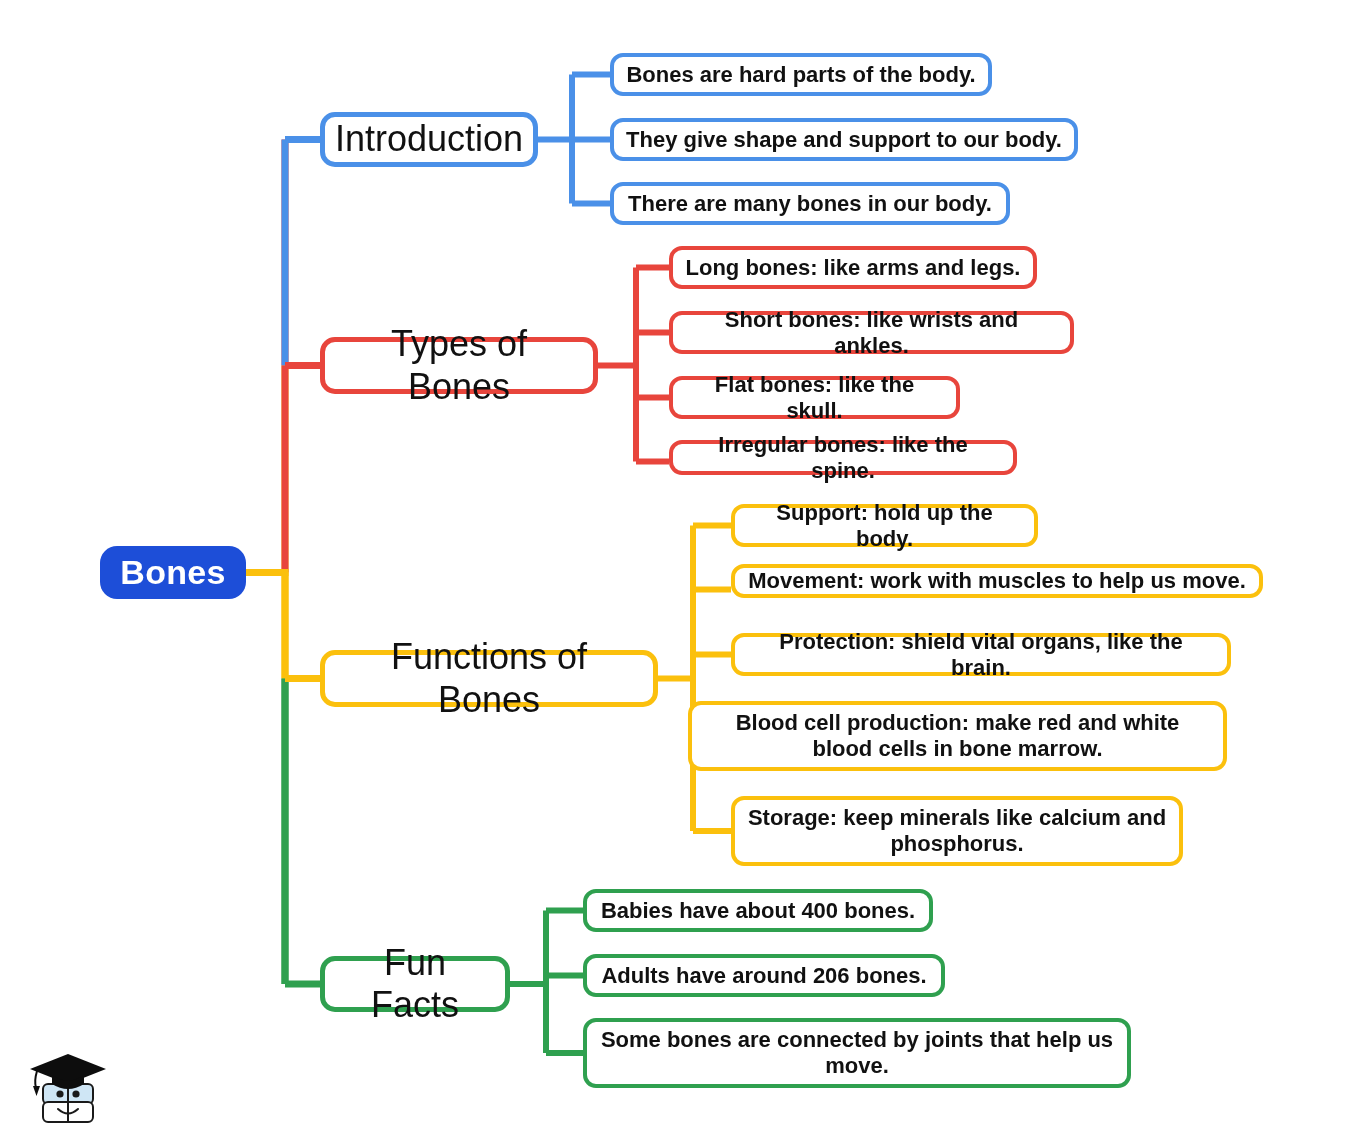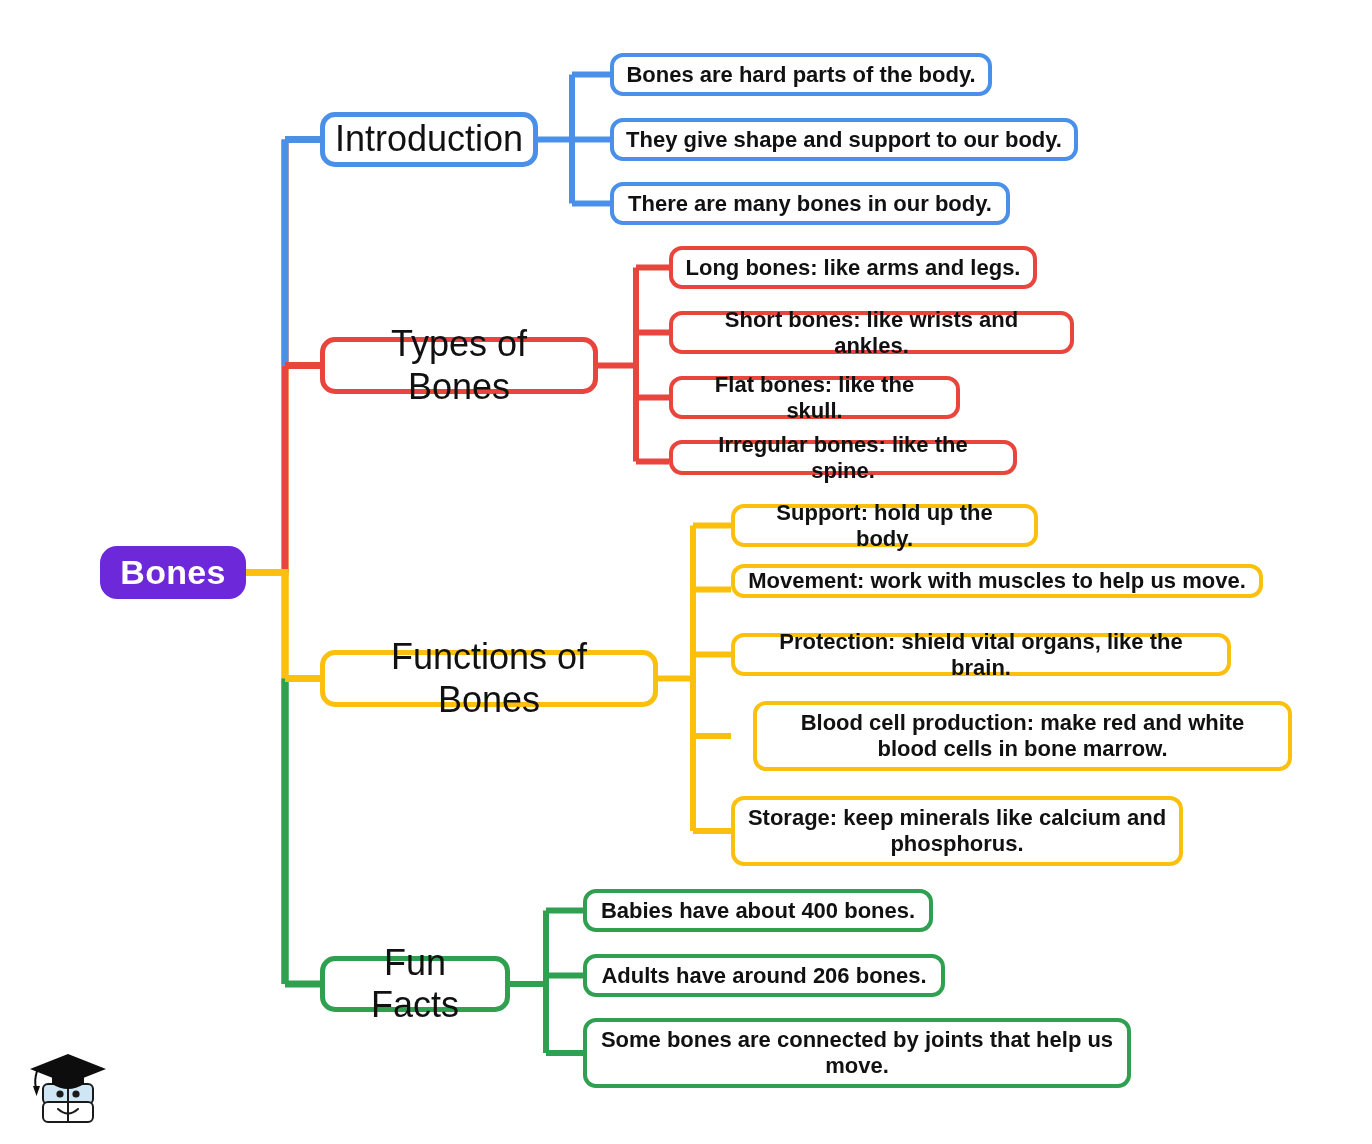--- a/index.html
+++ b/index.html
@@ -32,21 +32,21 @@
     display: flex;
     align-items: center;
     justify-content: center;
     text-align: center;
     background: #ffffff;
     color: #111111;
     line-height: 1.18;
     white-space: pre-line;
   }
   .node.root {
-    background: #6d28d9;
+    background: #1d4ed8;
     color: #ffffff;
     border: none;
     border-radius: 17px;
     font-size: 34px;
     font-weight: bold;
     letter-spacing: 0.3px;
   }
   .node.branch {
     border-width: 5px;
     border-style: solid;
@@ -138,21 +138,21 @@
       <div class="node leaf" style="border-color: rgb(74, 144, 232); left: 610px; top: 182px; width: 400px; height: 43px;">There are many bones in our body.</div>
       <div class="node branch" style="border-color: rgb(232, 69, 60); left: 320px; top: 337px; width: 278px; height: 57px;">Types of Bones</div>
       <div class="node leaf" style="border-color: rgb(232, 69, 60); left: 669px; top: 246px; width: 368px; height: 43px;">Long bones: like arms and legs.</div>
       <div class="node leaf" style="border-color: rgb(232, 69, 60); left: 669px; top: 311px; width: 405px; height: 43px;">Short bones: like wrists and ankles.</div>
       <div class="node leaf" style="border-color: rgb(232, 69, 60); left: 669px; top: 376px; width: 291px; height: 43px;">Flat bones: like the skull.</div>
       <div class="node leaf" style="border-color: rgb(232, 69, 60); left: 669px; top: 440px; width: 348px; height: 35px;">Irregular bones: like the spine.</div>
       <div class="node branch" style="border-color: rgb(251, 192, 13); left: 320px; top: 650px; width: 338px; height: 57px;">Functions of Bones</div>
       <div class="node leaf" style="border-color: rgb(251, 192, 13); left: 731px; top: 504px; width: 307px; height: 43px;">Support: hold up the body.</div>
       <div class="node leaf" style="border-color: rgb(251, 192, 13); left: 731px; top: 564px; width: 532px; height: 34px;">Movement: work with muscles to help us move.</div>
       <div class="node leaf" style="border-color: rgb(251, 192, 13); left: 731px; top: 633px; width: 500px; height: 43px;">Protection: shield vital organs, like the brain.</div>
-      <div class="node leaf" style="border-color: rgb(251, 192, 13); left: 753px; top: 701px; width: 539px; height: 70px;">Blood cell production: make red and white blood cells in bone marrow.</div>
+      <div class="node leaf" style="border-color: rgb(251, 192, 13); left: 688px; top: 701px; width: 539px; height: 70px;">Blood cell production: make red and white blood cells in bone marrow.</div>
       <div class="node leaf" style="border-color: rgb(251, 192, 13); left: 731px; top: 796px; width: 452px; height: 70px;">Storage: keep minerals like calcium and phosphorus.</div>
       <div class="node branch" style="border-color: rgb(47, 160, 79); left: 320px; top: 956px; width: 190px; height: 56px;">Fun Facts</div>
       <div class="node leaf" style="border-color: rgb(47, 160, 79); left: 583px; top: 889px; width: 350px; height: 43px;">Babies have about 400 bones.</div>
       <div class="node leaf" style="border-color: rgb(47, 160, 79); left: 583px; top: 954px; width: 362px; height: 43px;">Adults have around 206 bones.</div>
       <div class="node leaf" style="border-color: rgb(47, 160, 79); left: 583px; top: 1018px; width: 548px; height: 70px;">Some bones are connected by joints that help us move.</div>
     </div>
 
   <div class="logo">
     <svg class="logo-mark" viewBox="0 0 86 84">
 

